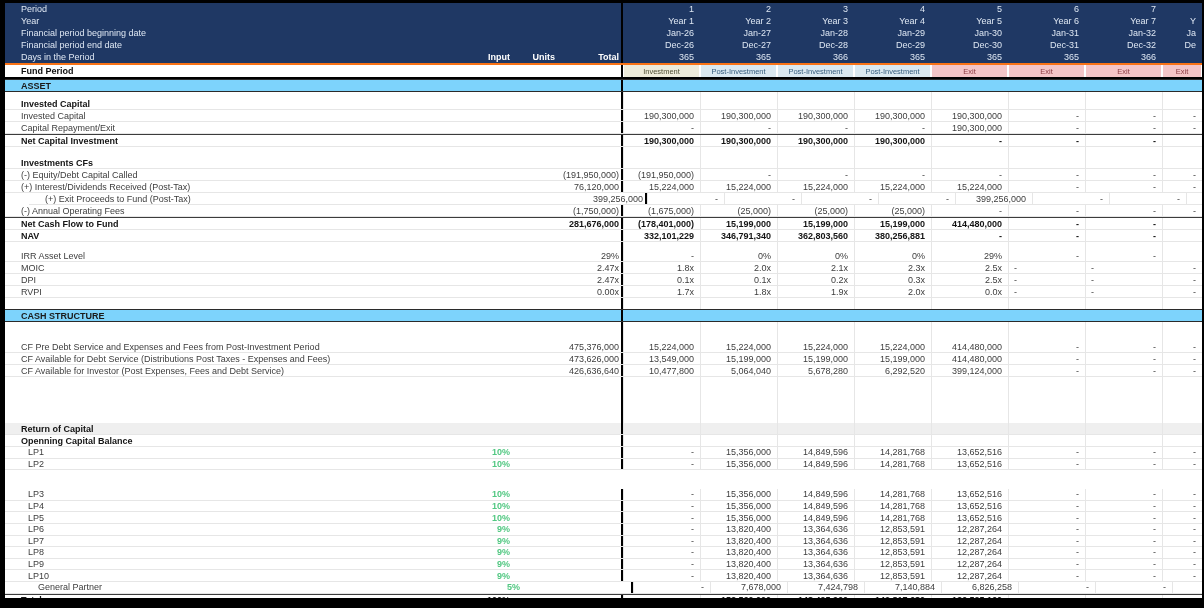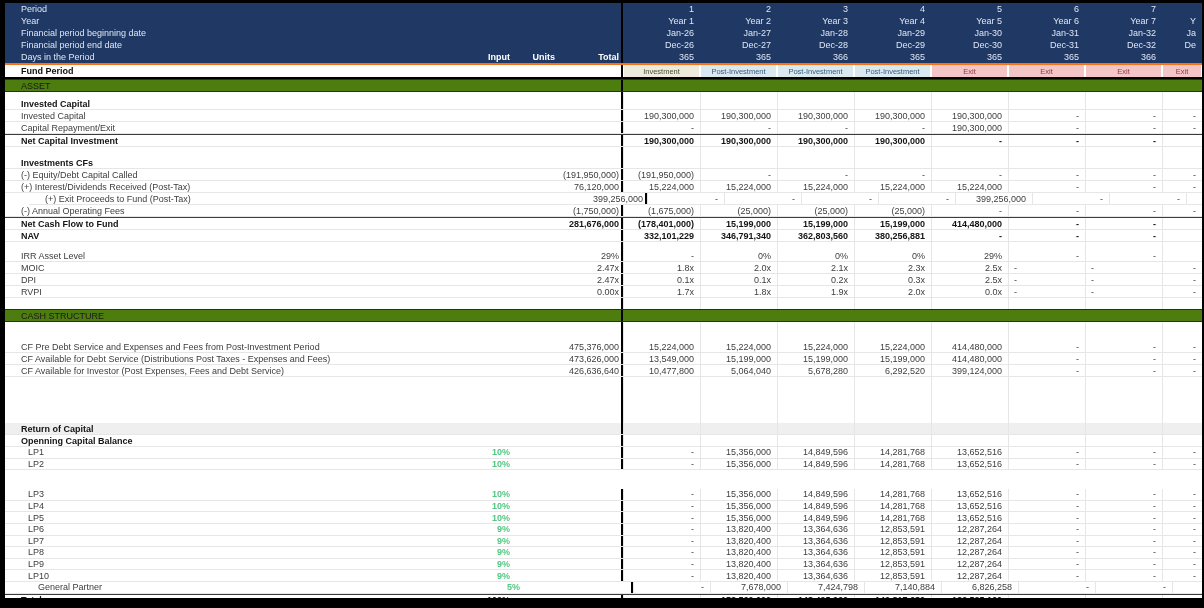--- a/index.html
+++ b/index.html
@@ -20,21 +20,21 @@
   .pc.left{justify-content:flex-start;padding-left:5px;}
   .c-part{width:40px;justify-content:flex-end;padding-right:6px;border-left:1px solid #e6e6e6;}
   .navy{height:12px;background:#1F3864;}
   .navy .cell{color:#DEE7F3;border-left:none;}
   .navy .colhdr{color:#fff;font-weight:700;}
   .fund{height:16px;border-top:2px solid #f97316;border-bottom:2px solid #000;background:#fff;}
   .fund .c-label{font-weight:700;color:#111;}
   .phcell{width:75px;margin:0 1px;justify-content:center;font-size:7.5px;border-left:none;}
   .phpart{width:38px;margin:0 1px;justify-content:center;font-size:7.5px;border-left:none;}
   .section{height:13px;background:#DCE9F3;border-top:1px solid #2b2b2b;border-bottom:1px solid #2b2b2b;}
-  .section .cell{font-weight:400;color:#1a1a1a;border-left:none;background:#4d7c0f;}
+  .section .cell{font-weight:700;color:#1a1a1a;border-left:none;background:#7dd3fc;}
   .data{border-bottom:1px solid #e6e6e6;}
   .bold .cell{font-weight:700;color:#141414;}
   .topb{border-top:1px solid #3c3c3c;}
   .grayband{background:#efefef;}
   .grayband .cell{background:#efefef;}
   .green{color:#52C882 !important;font-weight:700;}
   .inpbold{font-weight:700;color:#000;}
   .spacer{border-bottom:none;}
 </style>
 </head>

